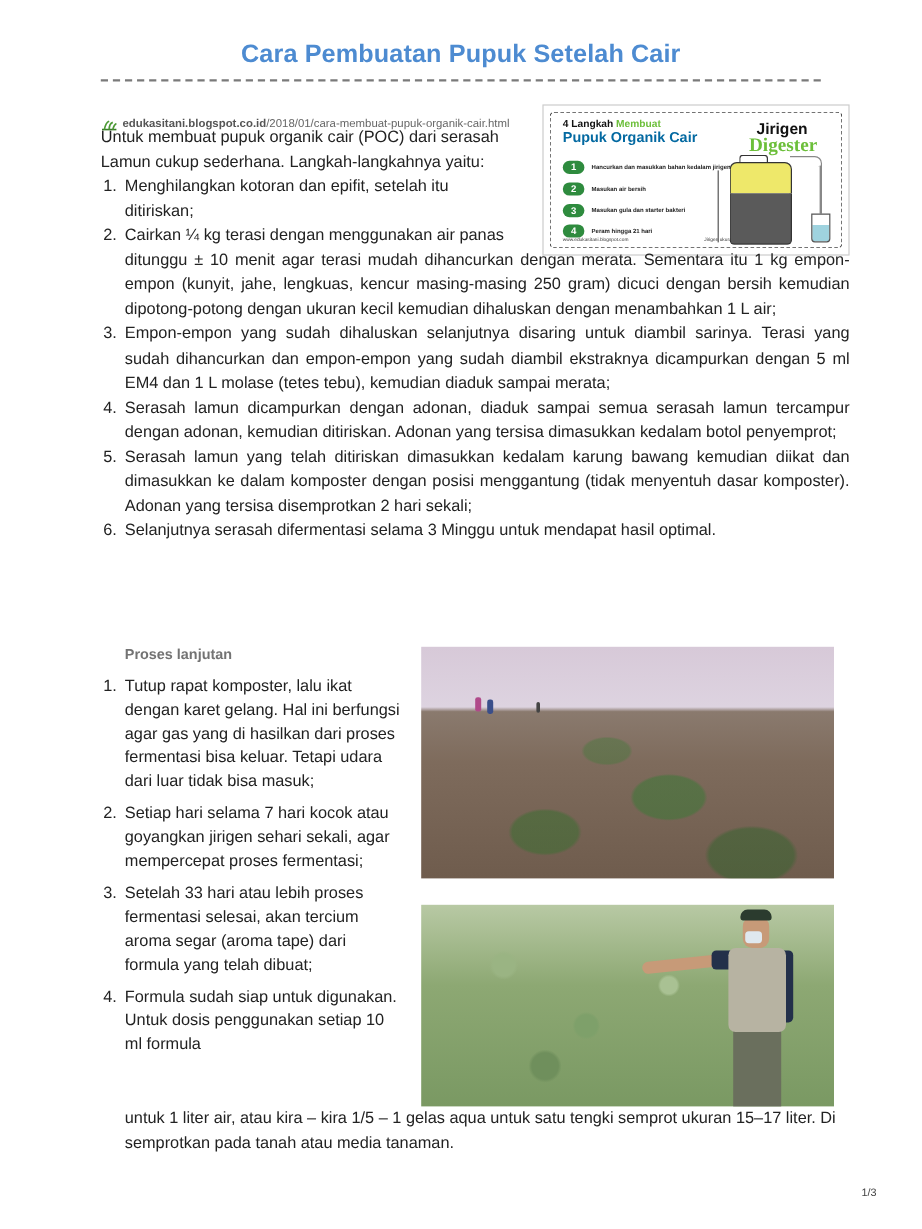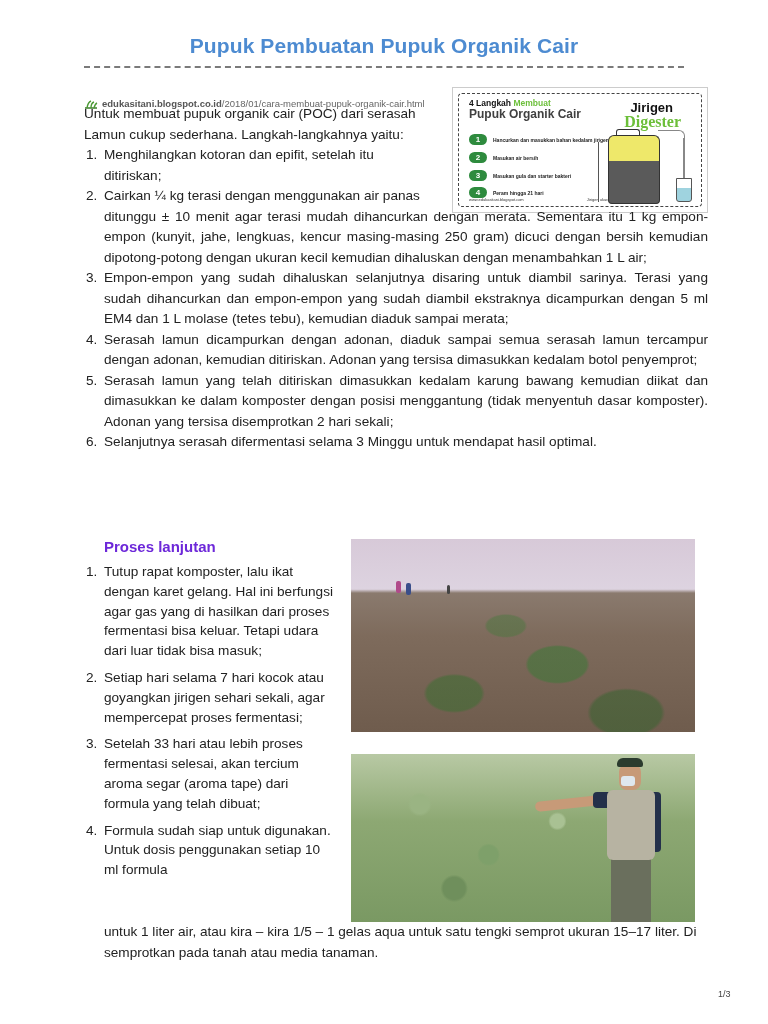--- a/index.html
+++ b/index.html
@@ -34,40 +34,40 @@
     .infographic {
       position: absolute; left: 452px; top: 87px; width: 256px; height: 126px;
       border: 1px solid #ccc; background: #fff; box-sizing: border-box;
     }
     .infographic .inner {
       position: absolute; left: 5px; top: 5px; right: 5px; bottom: 5px;
       border: 1.5px dashed #444; border-radius: 4px;
     }
     .ig-h1 { position:absolute; left: 10px; top: 4px; font-size: 8.5px; font-weight: bold; color:#111; }
     .ig-h1 .accent { color: #6cbf3a; margin-top: 23px; }
-    .ig-h2 { position:absolute; left: 10px; top: 13px; font-size: 12px; font-weight: 900; color:#404040; }
+    .ig-h2 { position:absolute; left: 10px; top: 13px; font-size: 12px; font-weight: 900; color:#0369a1; }
     .ig-j1 { position:absolute; right: 28px; top: 6px; font-size: 13px; font-weight: 900; color:#111; }
     .ig-j2 { position:absolute; right: 20px; top: 19px; font-size: 16px; font-weight: 900; color:#6cbf3a;font-family:Liberation Serif, serif; }
     .ig-step { position:absolute; left: 10px; display:flex; align-items:center; gap: 6px; font-size: 5px; font-weight:bold; color:#222; }
     .ig-step .badge {
       width: 18px; height: 11px; border-radius: 6px; background:#2e8b3e; color:#fff;
       font-size: 8px; font-weight: 900; text-align:center; line-height: 11px;
     }
     .ig-foot { position:absolute; left: 10px; bottom: 4px; font-size: 4px; color:#333; }
     .ig-foot2 { position:absolute; right: 70px; bottom: 4px; font-size: 4px; color:#333; }
     .jerry { position:absolute; left: 149px; top: 41px; width: 52px; height: 69px; }
     .jerry .cap { position:absolute; left: 8px; top: -6px; width: 22px; height: 6px; border: 1.5px solid #333; border-bottom: none; border-radius: 3px 3px 0 0; }
     .jerry .top { position:absolute; left:0; top:0; width:52px; height: 26px; background:#eee86a; border: 1.5px solid #333; border-bottom:none; border-radius: 6px 6px 0 0; box-sizing: border-box;}
     .jerry .bot { position:absolute; left:0; top:26px; width:52px; height: 43px; background:#5a5a5a; border: 1.5px solid #333; border-top:none; border-radius: 0 0 4px 4px; box-sizing: border-box;}
     .tube { position:absolute; left: 199px; top: 36px; width: 26px; height: 8px; border: 1.2px solid #888; border-bottom:none; border-left:none; border-radius: 0 6px 0 0; }
     .tube2 { position:absolute; left: 224px; top: 44px; width: 2px; height: 40px; background:#888; }
     .bottle { position:absolute; left: 217px; top: 84px; width: 14px; height: 22px; border: 1px solid #555; border-radius: 0 0 3px 3px; background: linear-gradient(#fff 40%, #9fd3df 40%); }
     .scale { position:absolute; left: 139px; top: 48px; width: 1px; height: 60px; background:#555; }
 
-    .proses-title { position:absolute; left: 104px; top: 538px; font-size: 15px; font-weight: bold; color:#6d28d9; }
+    .proses-title { position:absolute; left: 104px; top: 538px; font-size: 12px; font-weight: bold; color:#737373; }
     .ol2 { top: 562px; width: 250px; line-height: 19.8px; }
     .ol2 .li { text-align: left; padding-left: 20px; }
     .ol2 .gap { height: 7px; }
     .tail { position:absolute; left: 104px; top: 922px; width: 620px; font-size: 13.6px; line-height: 20.5px; color:#222; }
 
     .photo1 {
       position:absolute; left: 351px; top: 539px; width: 344px; height: 193px;
       background:
         radial-gradient(ellipse at 30% 80%, rgba(60,110,50,0.55) 0 8%, transparent 9%),
         radial-gradient(ellipse at 60% 65%, rgba(60,120,55,0.55) 0 10%, transparent 11%),
@@ -93,21 +93,21 @@
     .man .shirt { position:absolute; left: 50px; top: 38px; width: 12px; height: 60px; background:#23304a; border-radius: 4px; }
     .man .pants { position:absolute; left: 12px; top: 104px; width: 40px; height: 64px; background:#6a6f5d; }
     .man .arm { position:absolute; left: -64px; top: 44px; width: 76px; height: 10px; background:#c79a78; border-radius: 5px; transform: rotate(-6deg); }
     .man .sleeve { position:absolute; left: -6px; top: 38px; width: 20px; height: 16px; background:#23304a; border-radius: 4px; }
 
     .pageno { position:absolute; left: 718px; top: 989px; font-size: 9px; color:#444; }
   </style>
 </head>
 <body>
 
-<div class="title">Pupuk Pembuatan Pupuk Organik Cair</div>
+<div class="title">Cara Pembuatan Pupuk Setelah Cair</div>
 <div class="divider"></div>
 
 <div class="source">
   <span class="icon">
     <svg width="14" height="10" viewBox="0 0 14 10">
         <path d="M1 9 L13 9" stroke="#3b7d2a" stroke-width="1.5"></path>
         <path d="M3 9 Q4 3 7 2 M7 9 Q7 4 10 3 M10 9 Q11 5 13 4" stroke="#4c9a35" stroke-width="1.4" fill="none"></path>
       </svg>
   </span>
   <span><span class="domain">edukasitani.blogspot.co.id</span><span>/2018/01/cara-membuat-pupuk-organik-cair.html</span></span>

